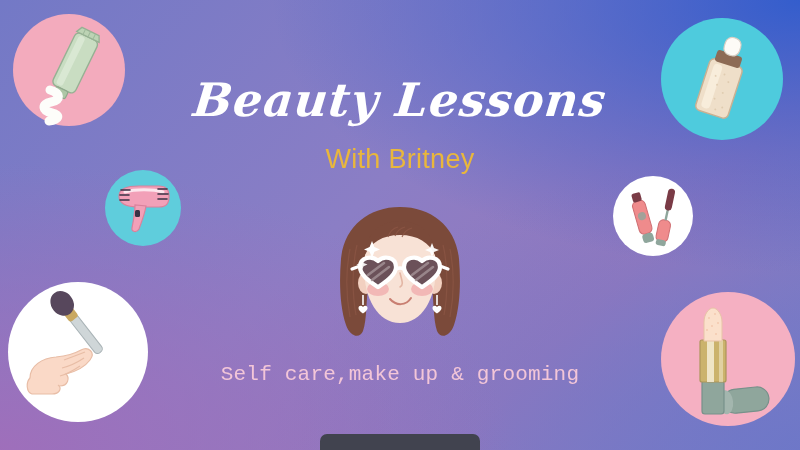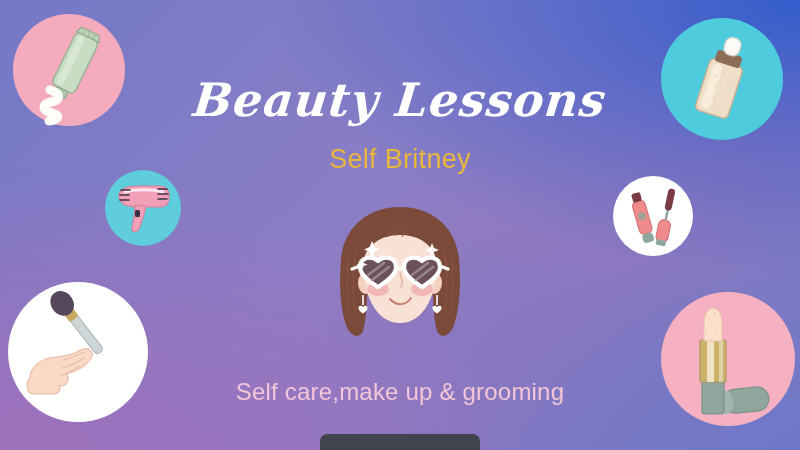--- a/index.html
+++ b/index.html
@@ -52,26 +52,27 @@
   }
   #subtitle {
     top: 142px;
     font-size: 27px;
     line-height: 34px;
     font-weight: 400;
     color: #e9b73c;
     letter-spacing: 0.3px;
   }
   #tagline {
-    top: 378px;
-    font-size: 24px;
+    top: 361px;
+    font-size: 21px;
     line-height: 28px;
     font-weight: 400;
     color: #f3c6d8;
     letter-spacing: 0.2px;
+    font-family: Liberation Mono, monospace;
   }
 
   
   #portrait {
     position: absolute;
     left: 310px;
     top: 203px;
     width: 180px;
     height: 155px;
   }
@@ -297,19 +298,19 @@
       <g fill="#ffffff">
         <path d="M62 38 L64.4 44 L70 46.4 L64.4 48.8 L62 55 L59.6 48.8 L54 46.4 L59.6 44 Z"></path>
         <path d="M122 40 L124 45 L129 47 L124 49 L122 54 L120 49 L115 47 L120 45 Z" opacity="0.95"></path>
         <path d="M52 56 L53.6 60 L57.5 61.6 L53.6 63.2 L52 67 L50.4 63.2 L46.5 61.6 L50.4 60 Z" opacity="0.9"></path>
       </g>
     </svg>
   </div>
 
   <div class="text-block" id="title">Beauty Lessons</div>
 
-  <div class="text-block" id="subtitle">Self Britney</div>
+  <div class="text-block" id="subtitle">With Britney</div>
 
   <div class="text-block" id="tagline">Self care,make up &amp; grooming</div>
 
   <div id="toolbar"></div>
 
 </div>
 
 </body></html>

